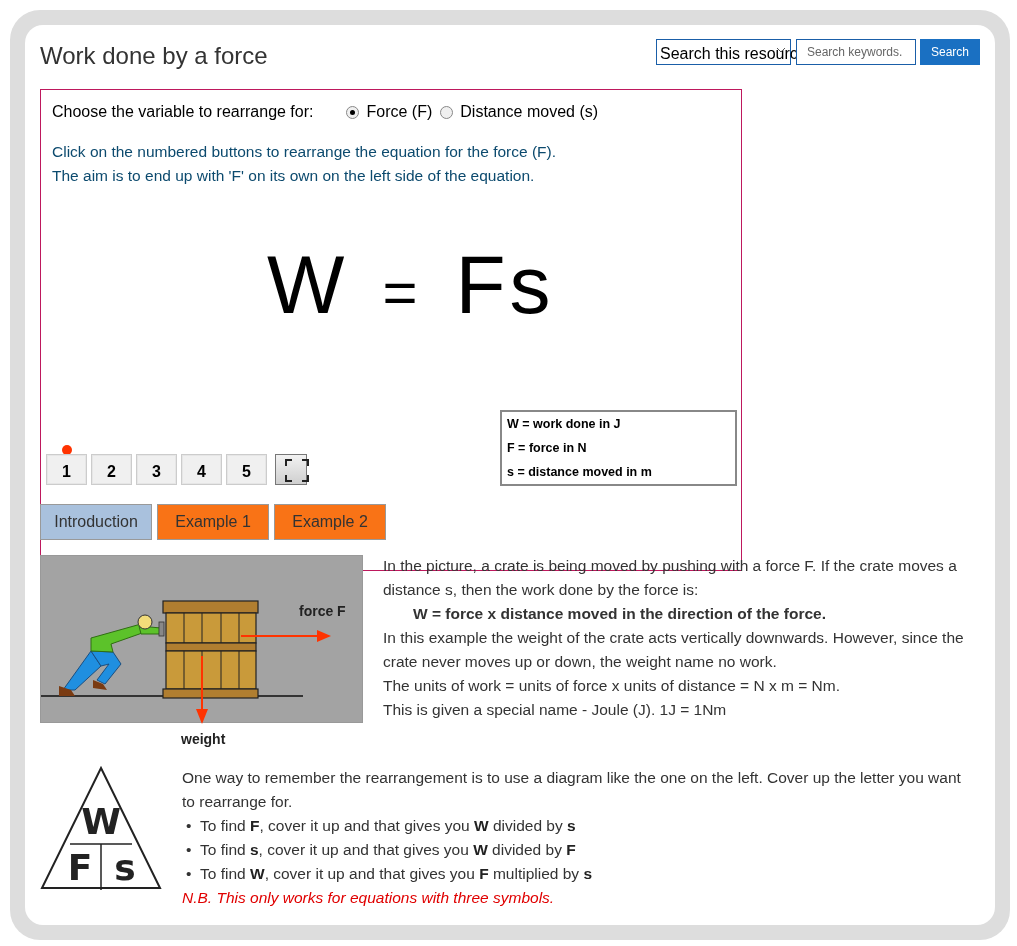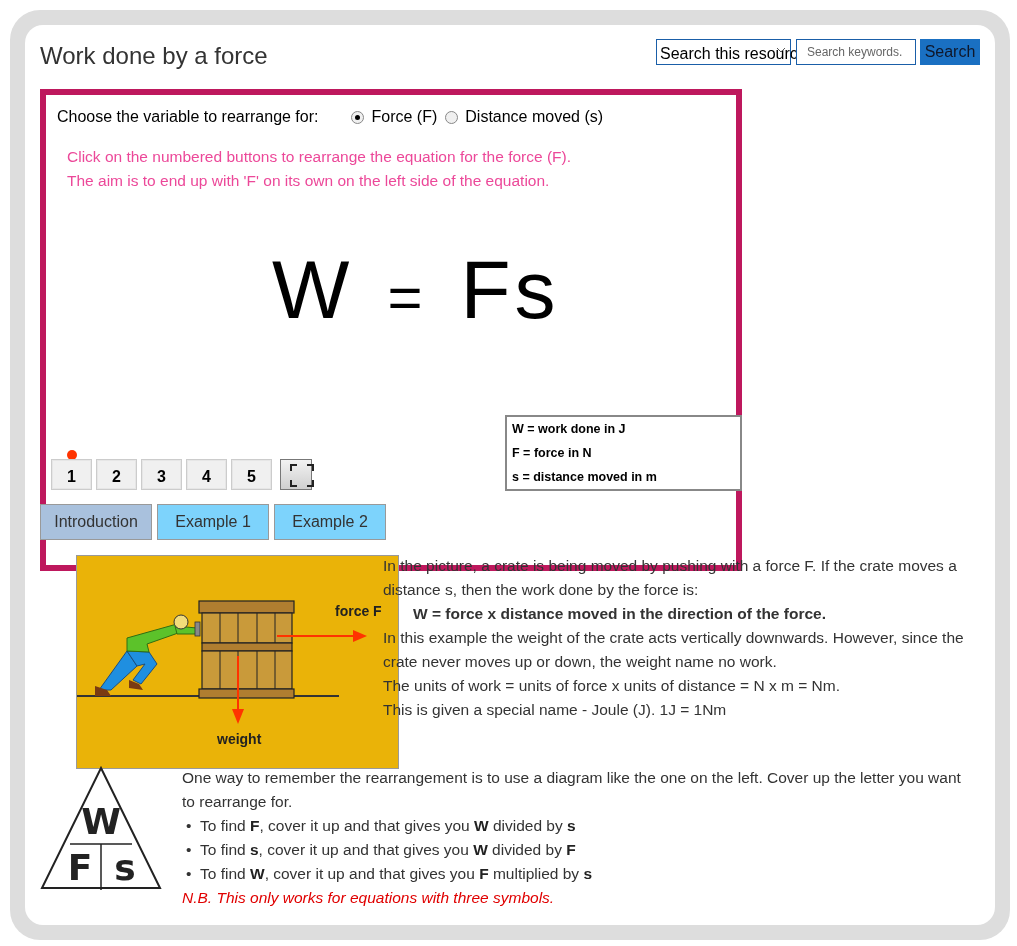--- a/index.html
+++ b/index.html
@@ -7,47 +7,47 @@
   body { width: 1017px; height: 946px; position: relative; font-family: "Liberation Sans", sans-serif; color: #333; overflow: hidden; }
   .outer { position: absolute; left: 10px; top: 10px; width: 1000px; height: 930px; background: #dddddd; border-radius: 30px; }
   .inner { position: absolute; left: 25px; top: 25px; width: 970px; height: 900px; background: #ffffff; border-radius: 18px; }
 
   .page-title { position: absolute; left: 40px; top: 42px; font-size: 24px; color: #333; margin: 0; font-weight: normal; }
 
   .search-select { position: absolute; left: 656px; top: 39px; width: 135px; height: 26px; border: 1px solid #1a5ea8; background: #fff; font-size: 16px; color: #000; padding: 5px 0 0 3px; white-space: nowrap; }
   .search-select .chev { position: absolute; right: 4px; top: 5px; width: 10px; height: 10px; }
   .search-input { position: absolute; left: 796px; top: 39px; width: 120px; height: 26px; border: 1px solid #1a5ea8; background: #fff; font-size: 12px; color: #666; padding: 0 0 0 10px; font-family: "Liberation Sans", sans-serif; outline: none; }
   .search-input::placeholder { color: #666; }
-  .search-btn { position: absolute; left: 920px; top: 39px; width: 60px; height: 26px; background: #1a70c2; color: #0f172a; border: none; font-size: 16px; font-family: "Liberation Sans", sans-serif; padding: 0; }
+  .search-btn { position: absolute; left: 920px; top: 39px; width: 60px; height: 26px; background: #1a70c2; color: #ffffff; border: none; font-size: 12px; font-family: "Liberation Sans", sans-serif; padding: 0; }
 
-  .interactive { position: absolute; left: 40px; top: 89px; width: 702px; height: 482px; border: 6px solid #be185d; background: #fff; }
+  .interactive { position: absolute; left: 40px; top: 89px; width: 702px; height: 482px; border: 1px solid #be185d; background: #fff; }
   .choose-row { position: absolute; left: 11px; top: 13px; font-size: 16px; color: #000; display: flex; align-items: center; }
   .choose-label { margin-right: 33px; }
   .radio { display: inline-flex; align-items: center; margin-right: 8px; }
   .radio-dot { width: 13px; height: 13px; border-radius: 50%; border: 1px solid #888; background: #f0f0f0; margin-right: 7px; position: relative; }
   .radio-dot.checked::after { content: ""; position: absolute; left: 3px; top: 3px; width: 5px; height: 5px; border-radius: 50%; background: #000; }
-  .instructions { position: absolute; left: 11px; top: 50px; font-size: 15.5px; color: #ec4899; line-height: 24px; margin-left: 10px; }
+  .instructions { position: absolute; left: 11px; top: 50px; font-size: 15.5px; color: #0c4a6e; line-height: 24px; }
 
   .equation { position: absolute; left: 226px; top: 148px; font-size: 82px; color: #000; font-family: "Liberation Sans", sans-serif; display: flex; align-items: baseline; }
   .eq-W { margin-right: 38px; }
   .eq-eq { margin-right: 38px; font-size: 60px; }
   .eq-F { margin-right: 4px; }
 
   .step-dot { position: absolute; left: 21px; top: 355px; width: 10px; height: 10px; border-radius: 50%; background: #ff3300; }
   .step-btn { position: absolute; top: 364px; width: 41px; height: 31px; background: #f0f0f0; border: 1px solid #ccc; box-shadow: inset 0 0 0 1px #e6e6e6; font-size: 16px; font-weight: bold; color: #000; text-align: center; line-height: 31px; font-family: "Liberation Sans", sans-serif; }
   .fs-btn { position: absolute; left: 234px; top: 364px; width: 32px; height: 31px; background: linear-gradient(#f2f2f2, #cfcfcf); border: 1px solid #777; }
 
   .legend { position: absolute; left: 459px; top: 320px; width: 237px; height: 76px; border: 2px solid #888; background: #fff; padding: 5px 0 0 5px; font-size: 12.5px; font-weight: bold; color: #000; }
   .legend div { height: 24px; }
 
   .tabs { position: absolute; left: 40px; top: 504px; display: flex; }
-  .tab { height: 36px; border: 1px solid #999; background: #7dd3fc; font-size: 16px; color: #333; display: flex; align-items: center; justify-content: center; margin-right: 5px; }
+  .tab { height: 36px; border: 1px solid #999; background: #f97316; font-size: 16px; color: #333; display: flex; align-items: center; justify-content: center; margin-right: 5px; }
   .tab.active { background: #a9c1dd; font-weight: normal; }
 
-  .picture { position: absolute; left: 40px; top: 555px; width: 323px; height: 214px; border: 1px solid #999; background: #eab308; margin-left: 36px; }
+  .picture { position: absolute; left: 40px; top: 555px; width: 323px; height: 168px; border: 1px solid #999; background: #a3a3a3; }
   .intro-text { position: absolute; left: 383px; top: 554px; width: 600px; font-size: 15.5px; color: #333; line-height: 24px; }
   .intro-text .indent { padding-left: 30px; font-weight: bold; }
 
   .triangle { position: absolute; left: 40px; top: 766px; width: 122px; height: 124px; }
   .tri-text { position: absolute; left: 182px; top: 766px; width: 790px; font-size: 15.5px; color: #333; line-height: 24px; }
   .tri-text ul { margin: 0; padding: 0; list-style: none; }
   .tri-text li { padding-left: 4px; }
   .tri-text li .bullet { display: inline-block; width: 14px; }
   .tri-text b { color: #222; }
   .nb { color: #e00000; font-style: italic; }

